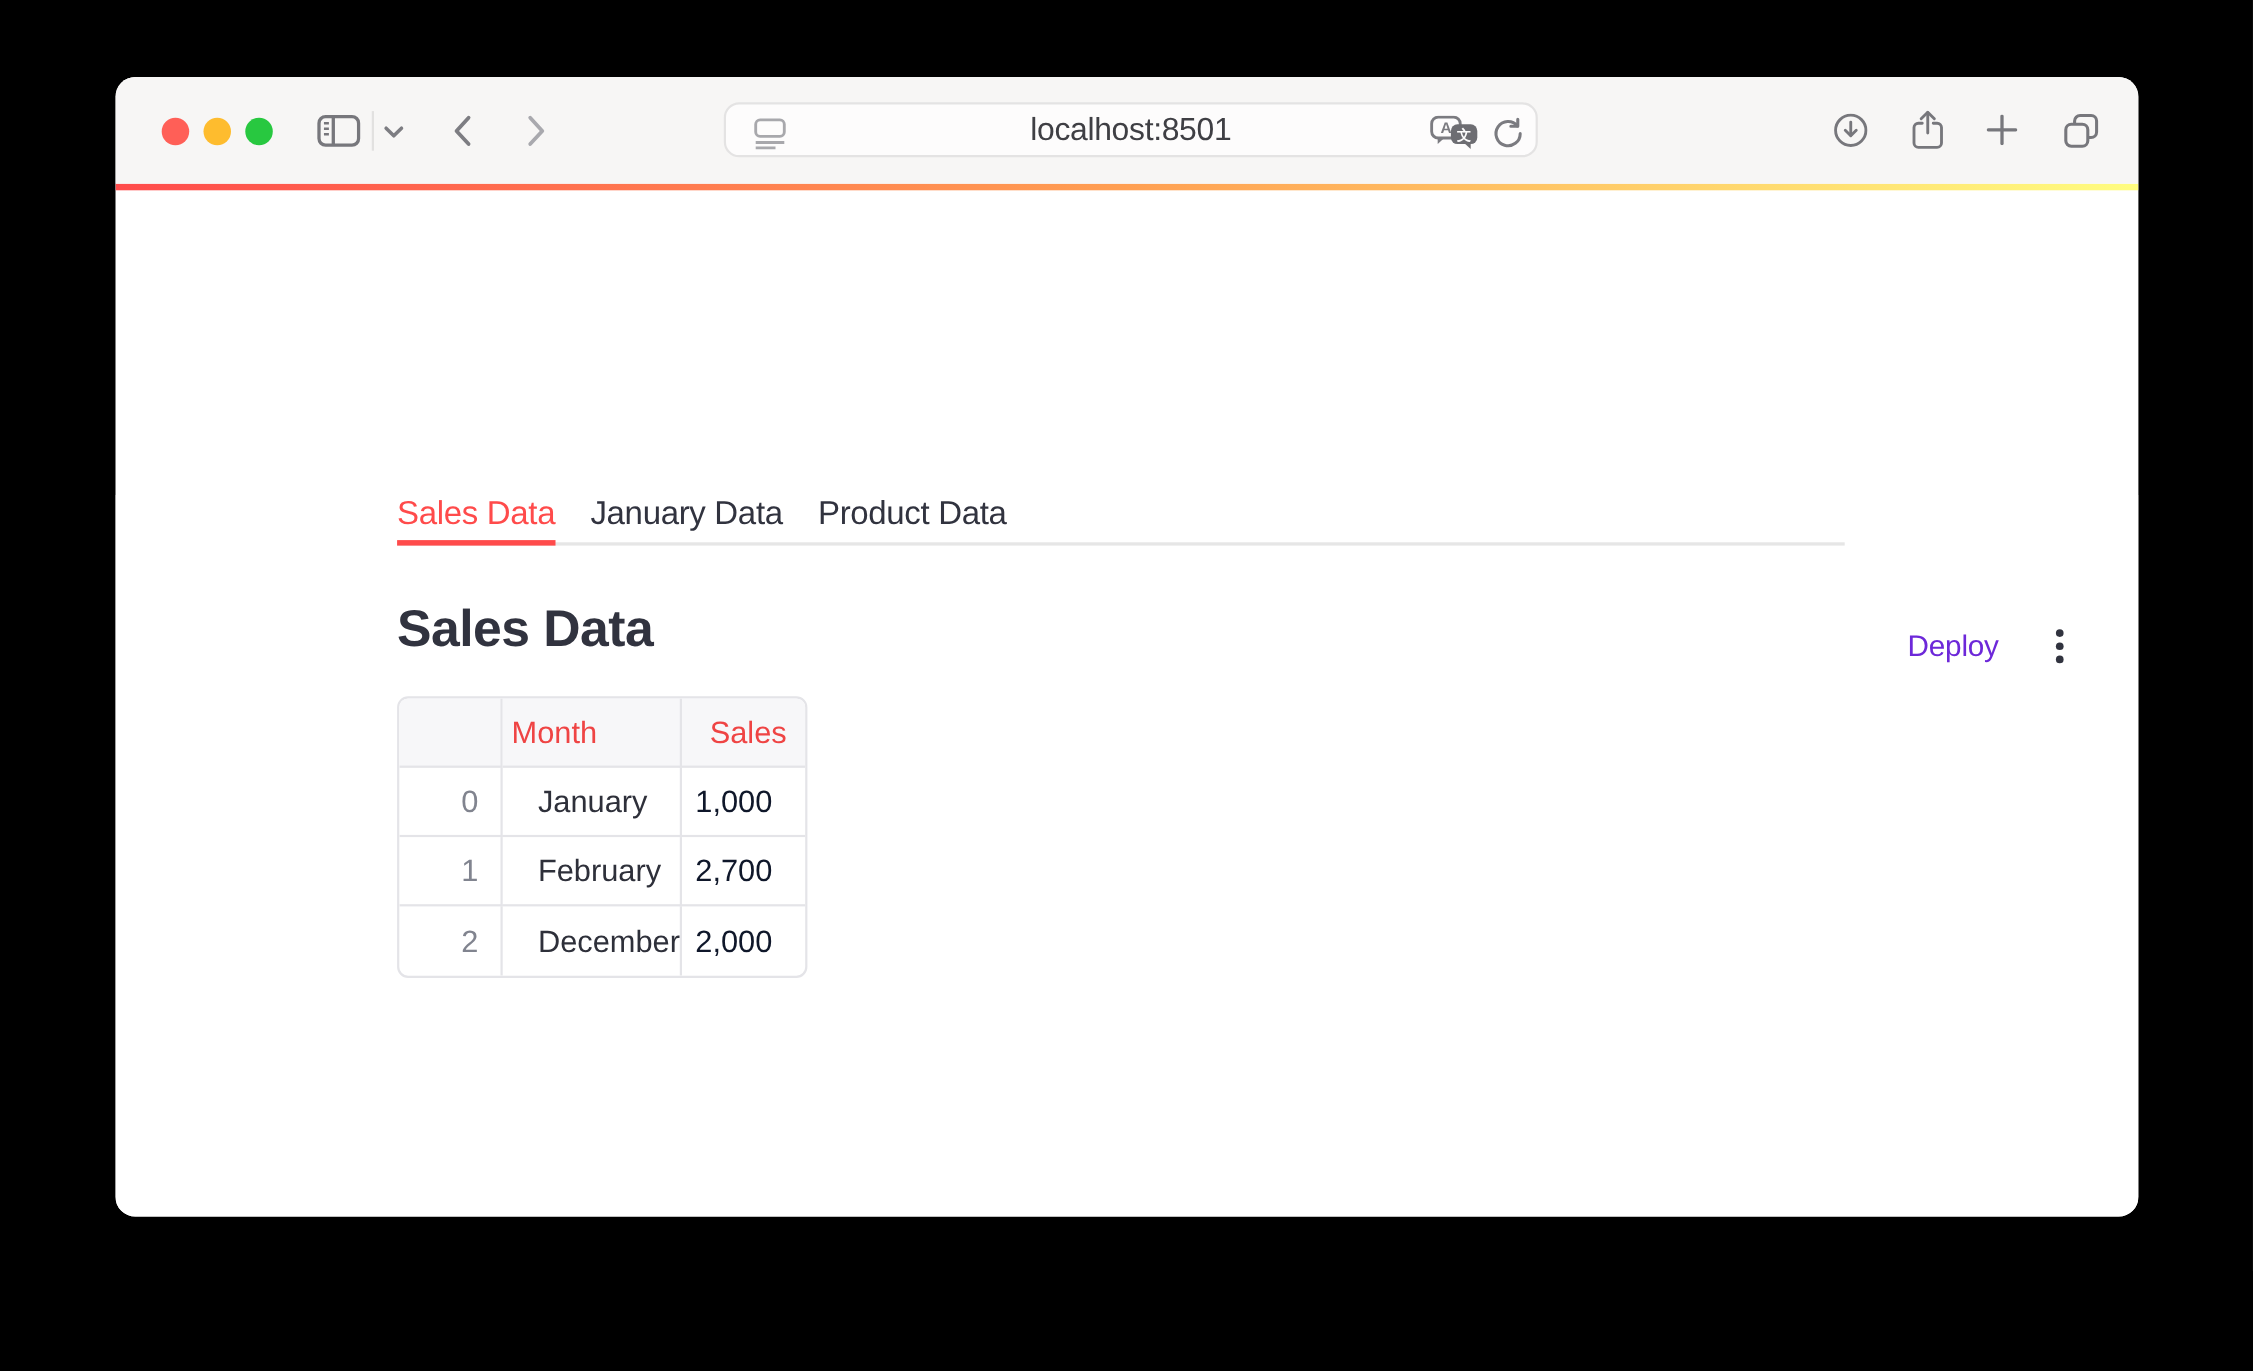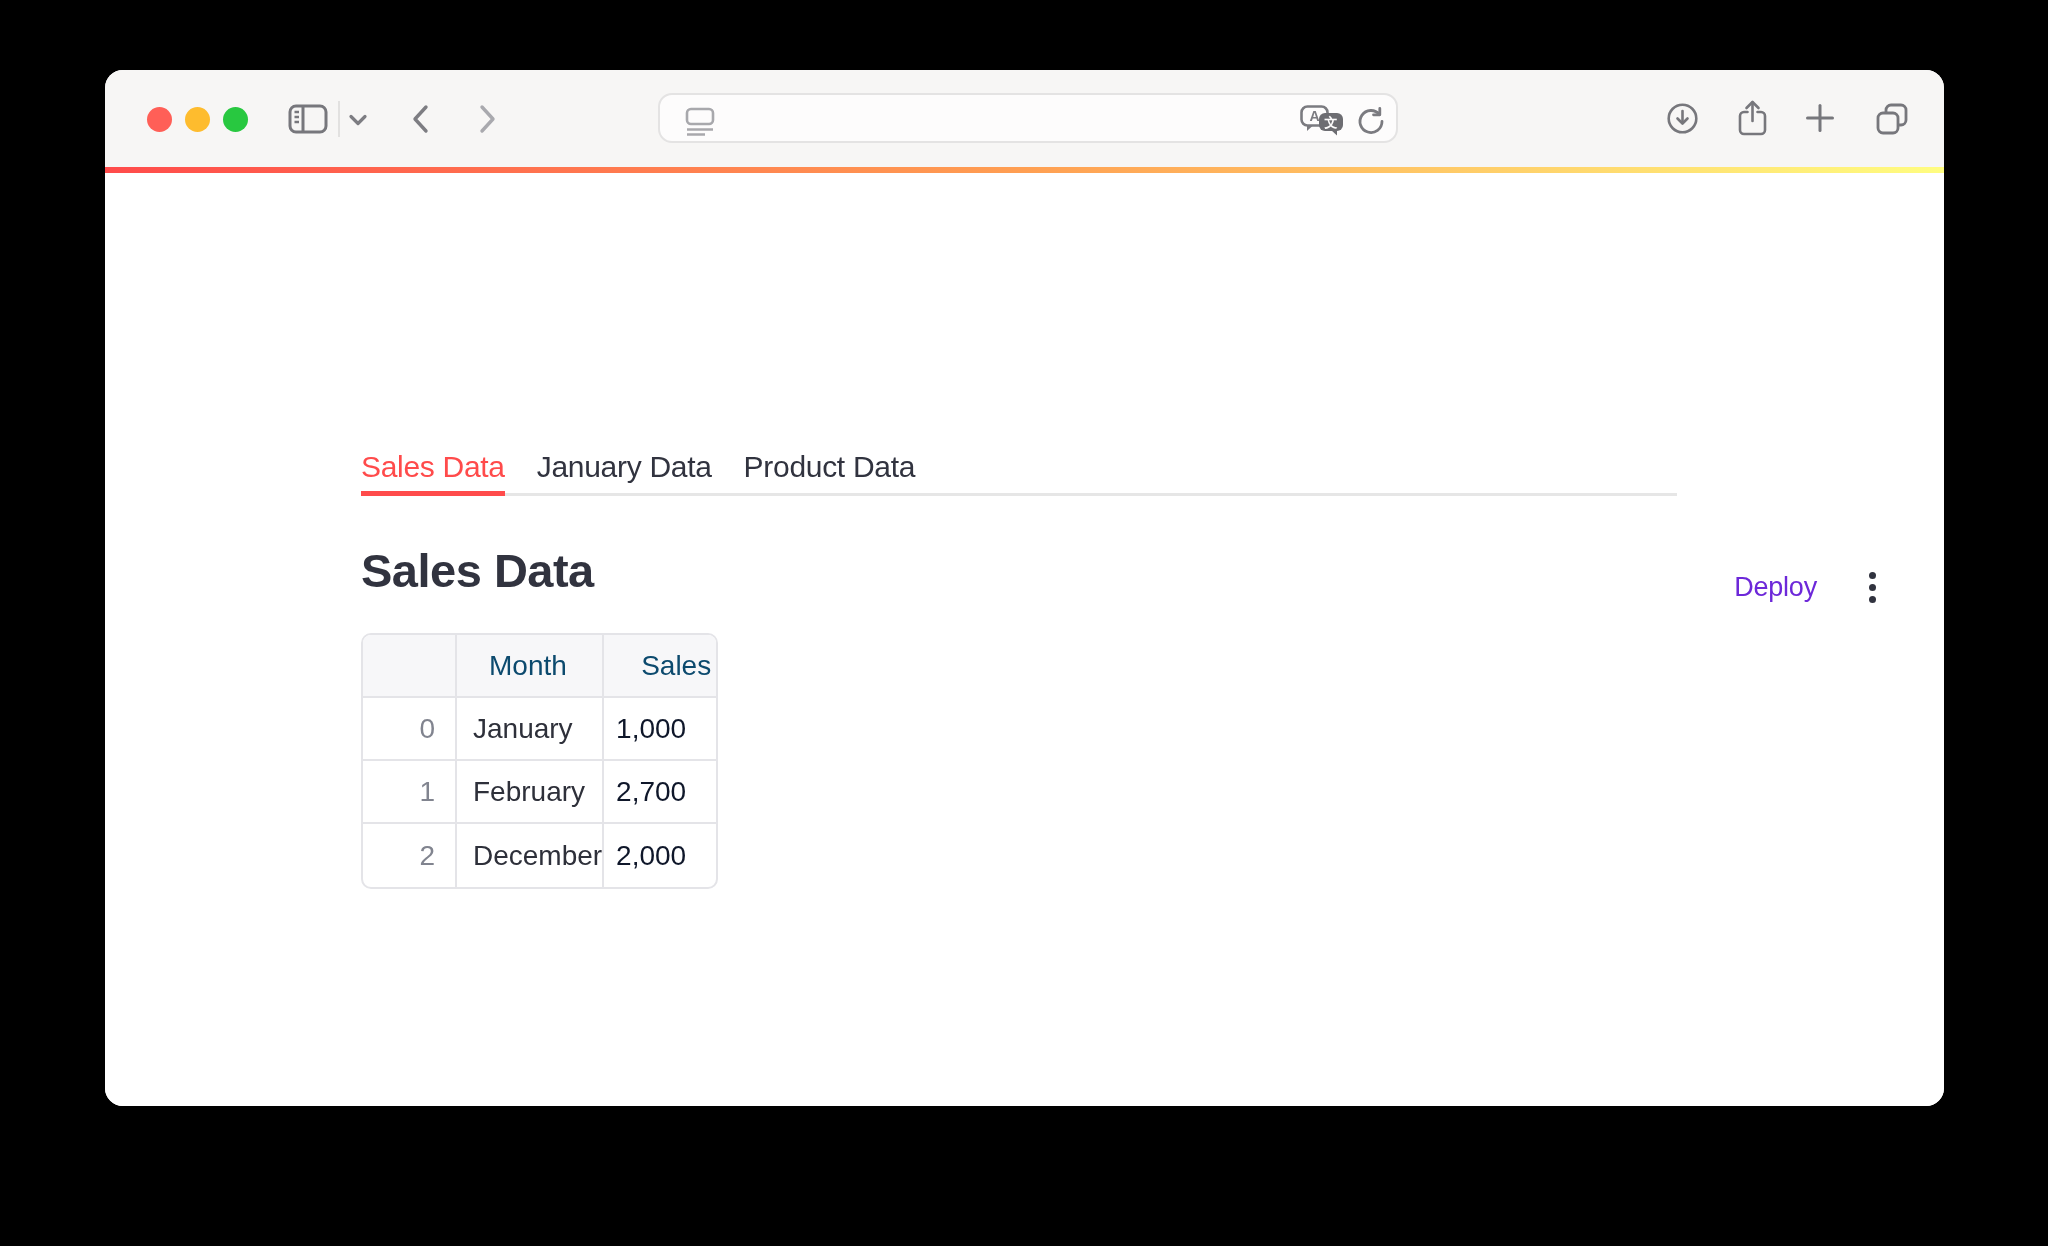--- a/index.html
+++ b/index.html
@@ -50,24 +50,24 @@
   .page-heading { margin-top:46px; font-size:47px; line-height:58px; font-weight:700;
                   color:#31333f; letter-spacing:-0.5px; }
 
   .table-wrap { margin-top:33px; display:inline-block; border:2px solid #e4e4e8;
                 border-radius:10px; overflow:hidden; background:#fff; }
   table { border-collapse:separate; border-spacing:0; font-size:28px; table-layout:fixed; }
   th,td { height:63px; vertical-align:middle; border-right:2px solid #e4e4e8;
           border-bottom:2px solid #e4e4e8; white-space:nowrap; }
   th:last-child, td:last-child { border-right:none;text-align:center; }
   tr:last-child td { border-bottom:none; }
-  thead th { background:#f7f7f9; color:#0c4a6e; font-weight:400; text-align:left; padding-left:32px;margin-left:23px; }
+  thead th { background:#f7f7f9; color:#ef4444; font-weight:400; text-align:left; padding-left:8px;margin-left:23px; }
   .col-index { width:94px; }  .col-month { width:146px; }  .col-sales { width:112px; }
   td.idx   { color:#81848f; text-align:right; padding-right:20px; }
-  td.month { color:#2e303a; text-align:left;  padding-left:16px; }
+  td.month { color:#2e303a; text-align:left;  padding-left:32px; }
   td.sales { color:#0f172a; text-align:right; padding-right:30px; }
 
   svg { display:block; }
 </style>
 </head>
 <body>
 
 <div class="window">
 
   <div class="toolbar">
@@ -102,20 +102,21 @@
     </div>
 
     <div class="url-field">
       <span class="url-left-icon">
         <svg width="32" height="30" viewBox="0 0 32 30">
           <rect x="3" y="3" width="26" height="15" rx="4" fill="none" stroke="#a8a8ac" stroke-width="2.6"></rect>
           <line x1="3" y1="23.5" x2="29" y2="23.5" stroke="#a8a8ac" stroke-width="2.6"></line>
           <line x1="3" y1="28.5" x2="21" y2="28.5" stroke="#a8a8ac" stroke-width="2.6"></line>
         </svg>
       </span>
+      <span class="url-text">localhost:8501</span>
       <span class="url-translate">
         <svg width="44" height="31" viewBox="0 0 44 31">
           <rect x="1.5" y="1.5" width="26" height="19" rx="6" fill="none" stroke="#7b7b80" stroke-width="2.6"></rect>
           <path d="M7 20.5 L7 26 L13 20.5 Z" fill="#7b7b80"></path>
           <text x="14.5" y="16" font-size="14" font-weight="bold" fill="#7b7b80" text-anchor="middle" font-family="Liberation Sans,sans-serif">A</text>
           <rect x="19" y="8" width="24" height="18" rx="6" fill="#6d6d72"></rect>
           <path d="M37 25 L37 30.5 L31 25 Z" fill="#6d6d72"></path>
           <text x="31" y="22" font-size="13" font-weight="bold" fill="#fdfcfc" text-anchor="middle" font-family="DejaVu Sans,sans-serif">文</text>
         </svg>
       </span>

